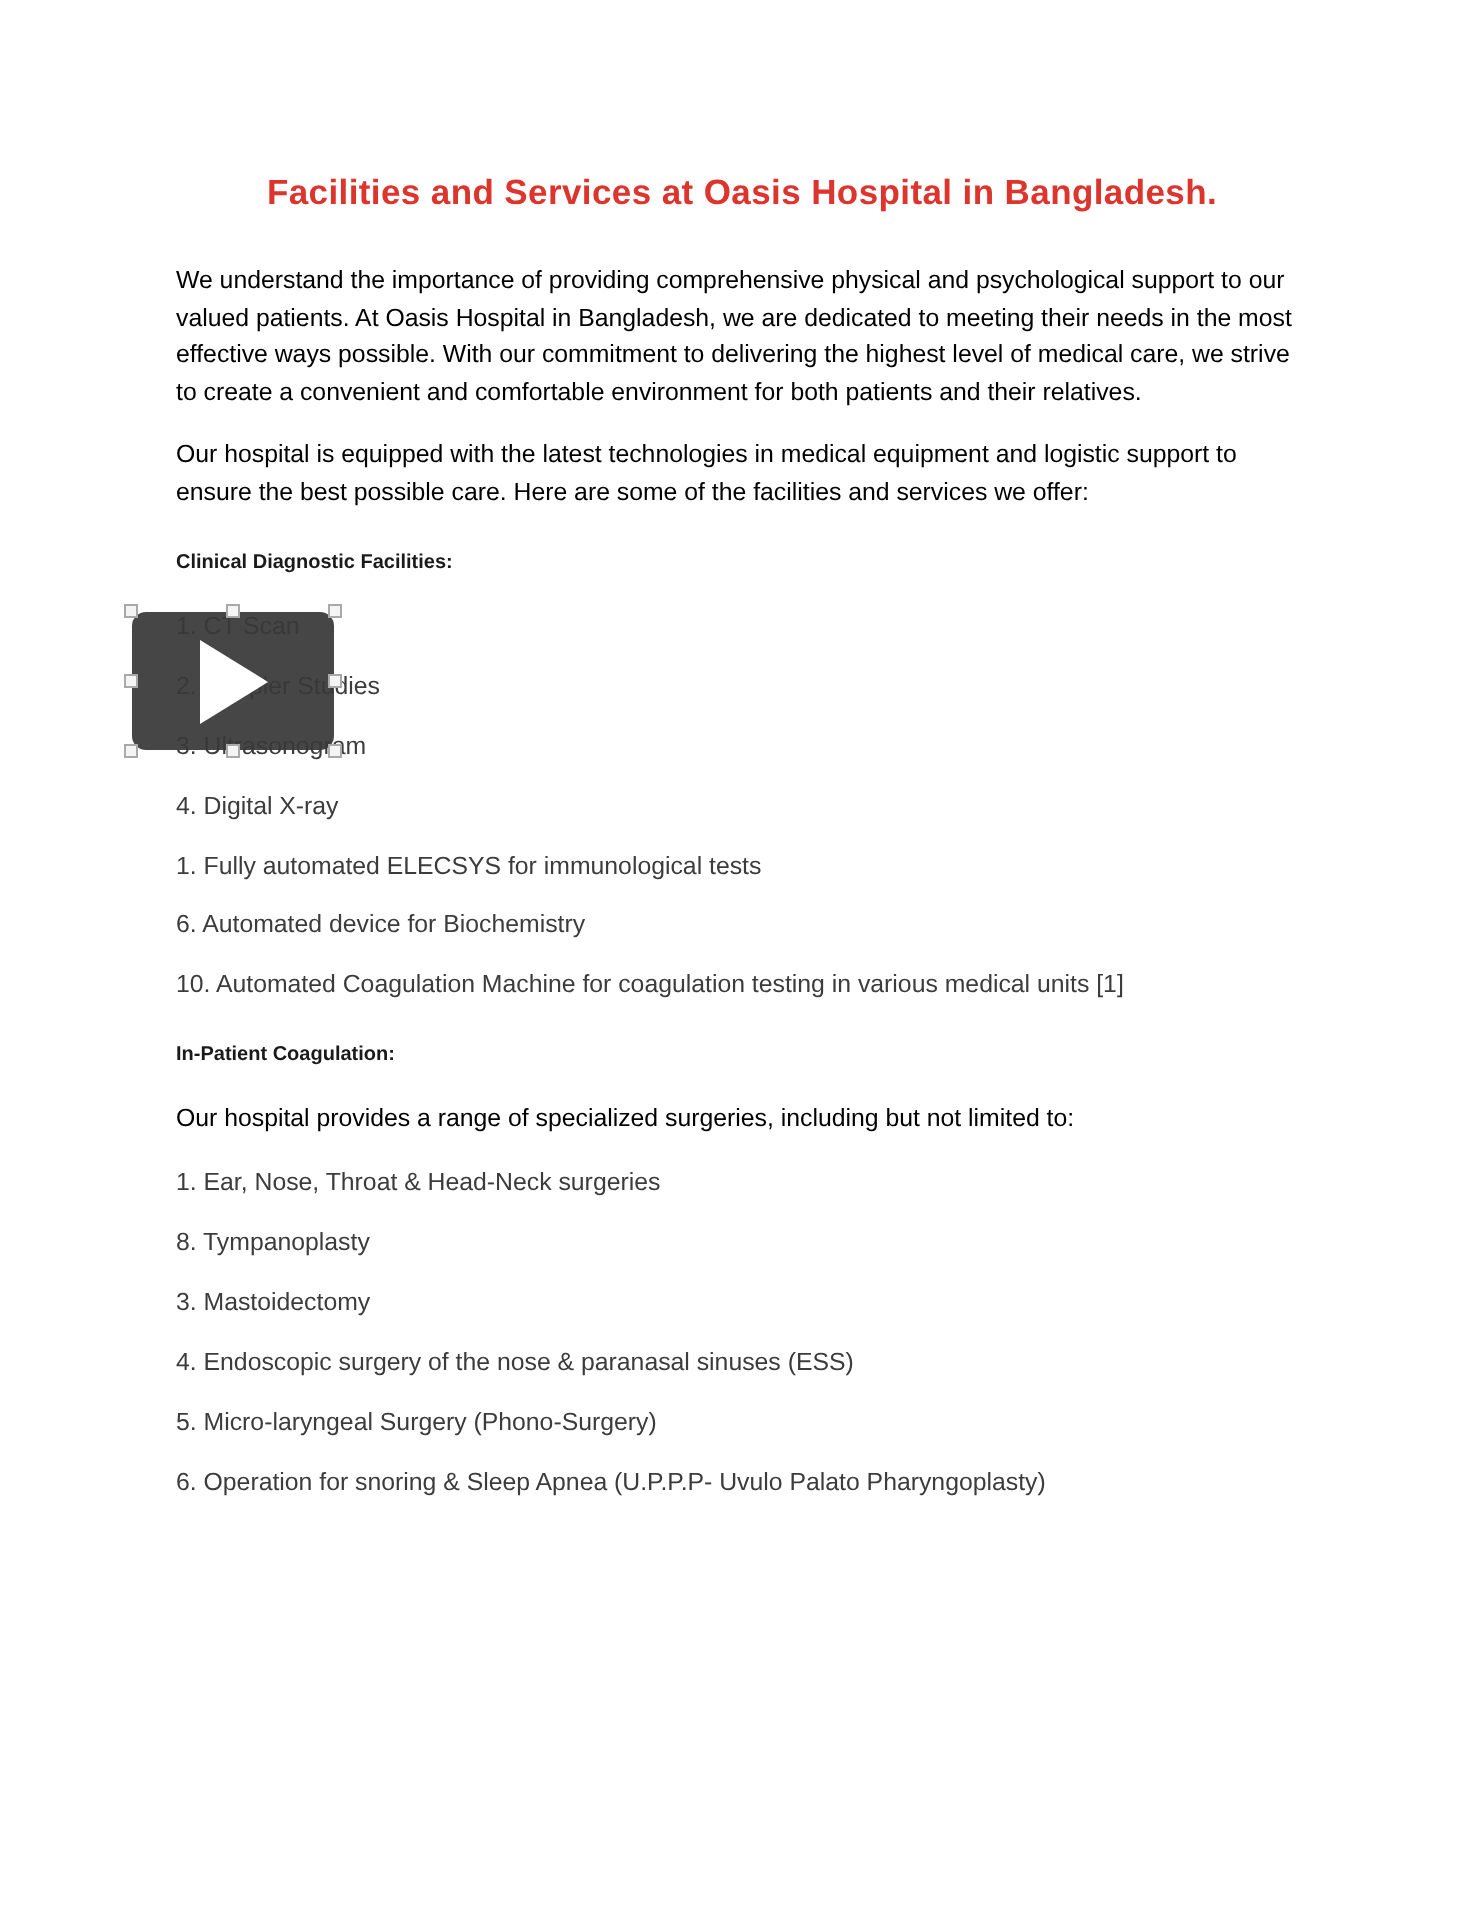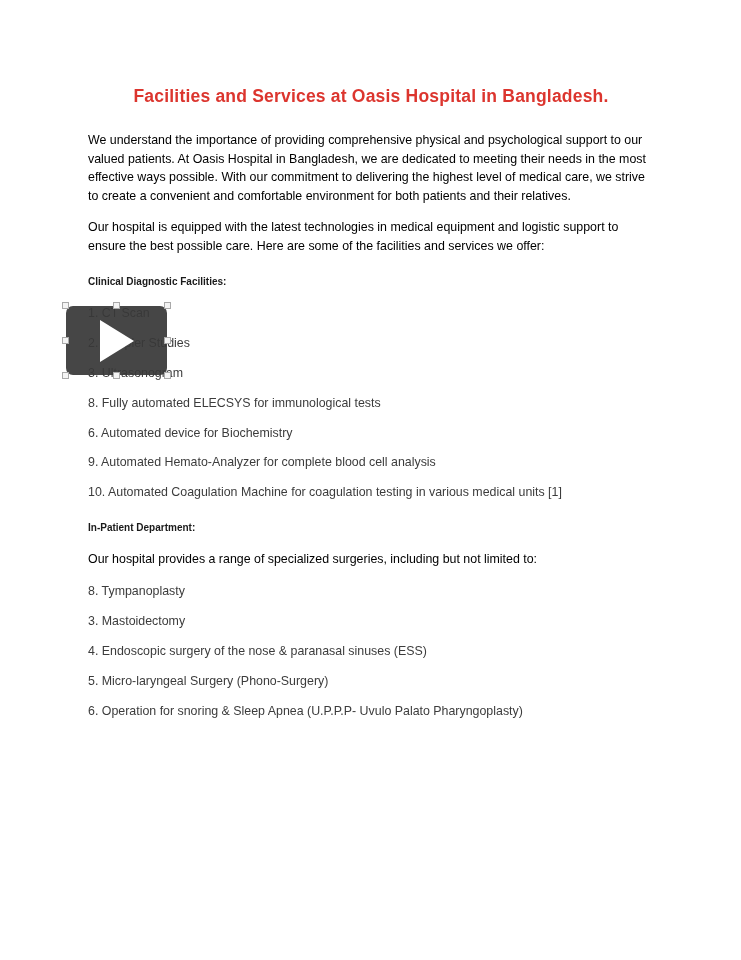--- a/index.html
+++ b/index.html
@@ -107,29 +107,30 @@
     <div class="doc-title">Facilities and Services at Oasis Hospital in Bangladesh.</div>
 
     <p class="para">We understand the importance of providing comprehensive physical and psychological support to our valued patients. At Oasis Hospital in Bangladesh, we are dedicated to meeting their needs in the most effective ways possible. With our commitment to delivering the highest level of medical care, we strive to create a convenient and comfortable environment for both patients and their relatives.</p>
     <p class="para">Our hospital is equipped with the latest technologies in medical equipment and logistic support to ensure the best possible care. Here are some of the facilities and services we offer:</p>
 
     <div class="section-heading">Clinical Diagnostic Facilities:</div>
 
     <p class="list-item">1. CT Scan</p>
     <p class="list-item">2. Doppler Studies</p>
     <p class="list-item">3. Ultrasonogram</p>
-    <p class="list-item">8. Fully automated ELECSYS for immunological tests</p>
+    <p class="list-item">4. Digital X-ray</p>
+    <p class="list-item">1. Fully automated ELECSYS for immunological tests</p>
     <p class="list-item">6. Automated device for Biochemistry</p>
-    <p class="list-item">9. Automated Hemato-Analyzer for complete blood cell analysis</p>
     <p class="list-item">10. Automated Coagulation Machine for coagulation testing in various medical units [1]</p>
 
-    <div class="section-heading">In-Patient Department:</div>
+    <div class="section-heading">In-Patient Coagulation:</div>
 
     <p class="para">Our hospital provides a range of specialized surgeries, including but not limited to:</p>
 
+    <p class="list-item">1. Ear, Nose, Throat &amp; Head-Neck surgeries</p>
     <p class="list-item">8. Tympanoplasty</p>
     <p class="list-item">3. Mastoidectomy</p>
     <p class="list-item">4. Endoscopic surgery of the nose &amp; paranasal sinuses (ESS)</p>
     <p class="list-item">5. Micro-laryngeal Surgery (Phono-Surgery)</p>
     <p class="list-item">6. Operation for snoring &amp; Sleep Apnea (U.P.P.P- Uvulo Palato Pharyngoplasty)</p>
 
   </div>
 </div>
 
 </body></html>

